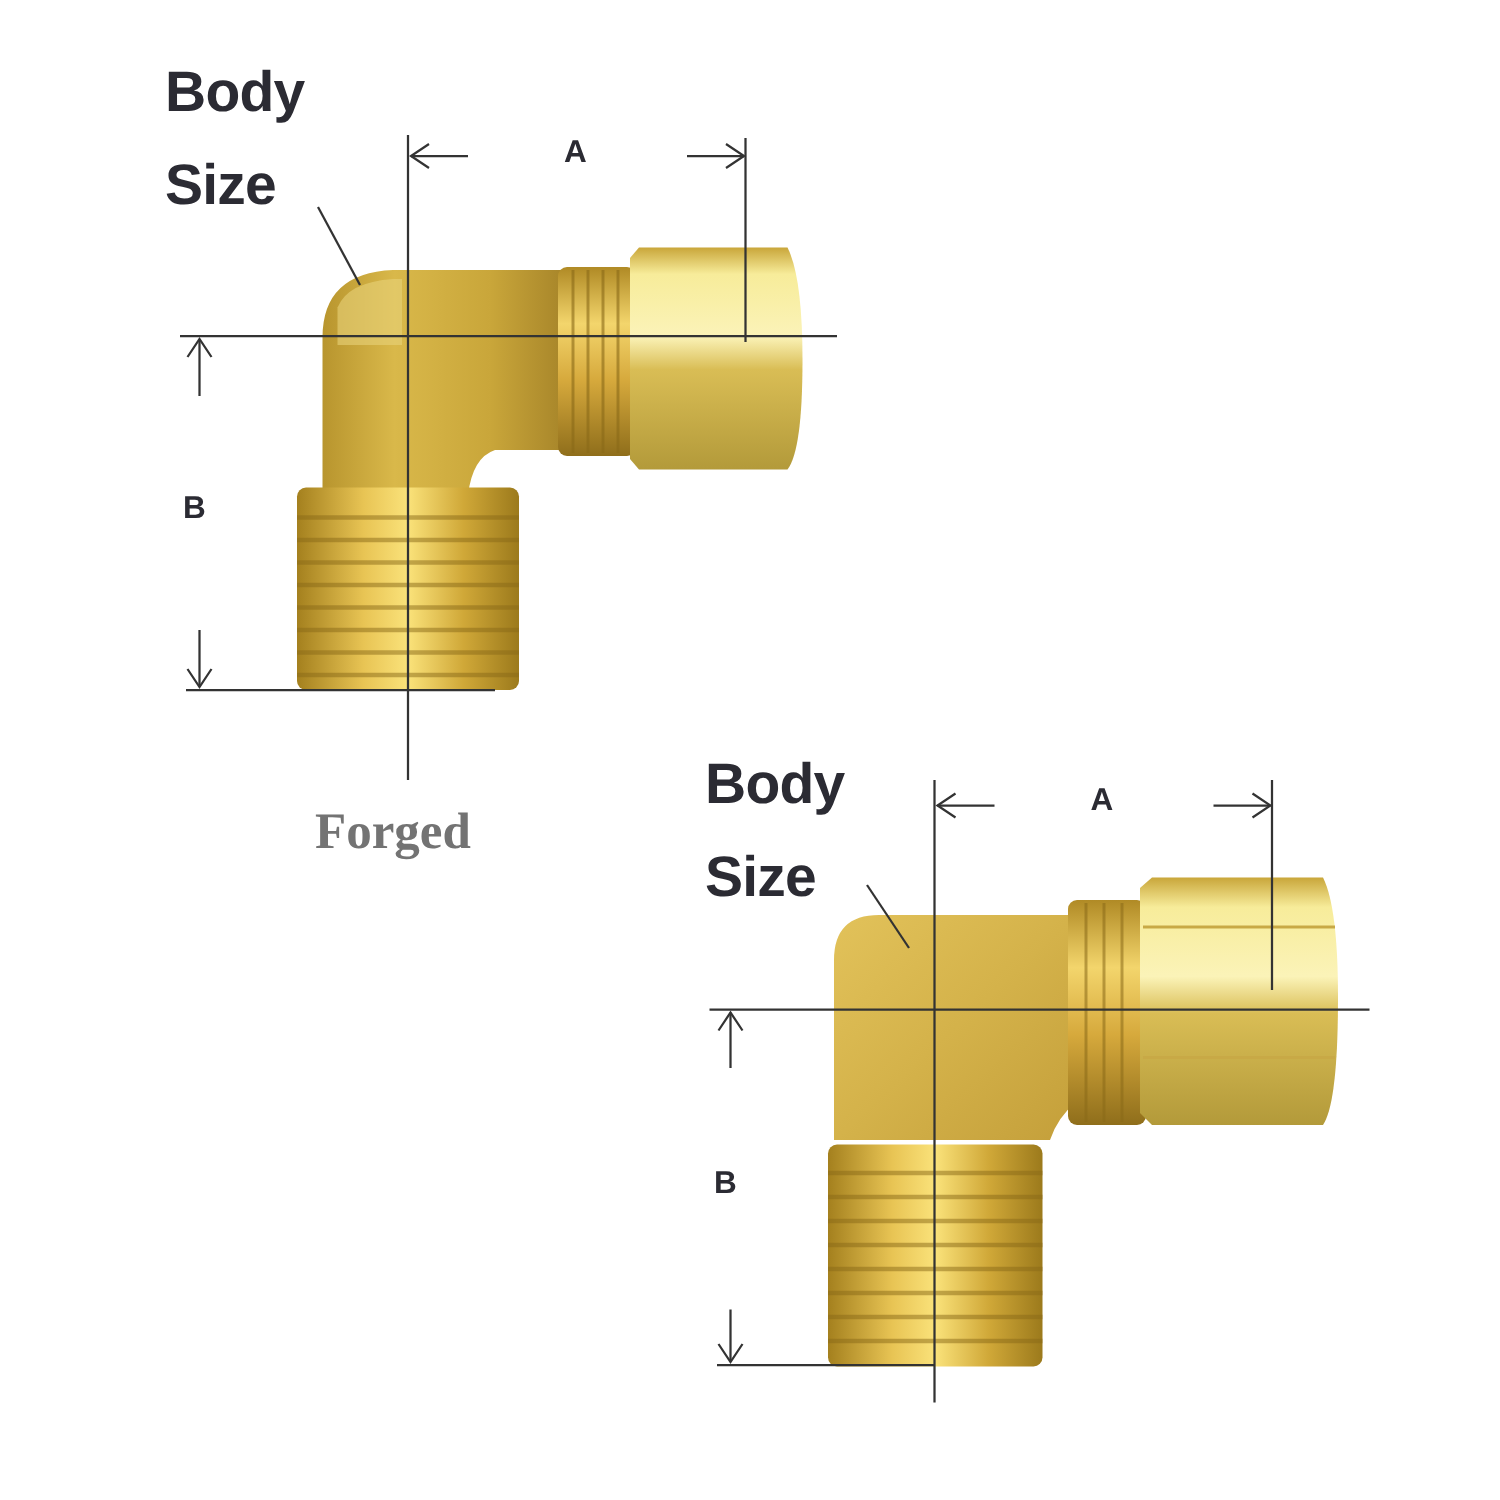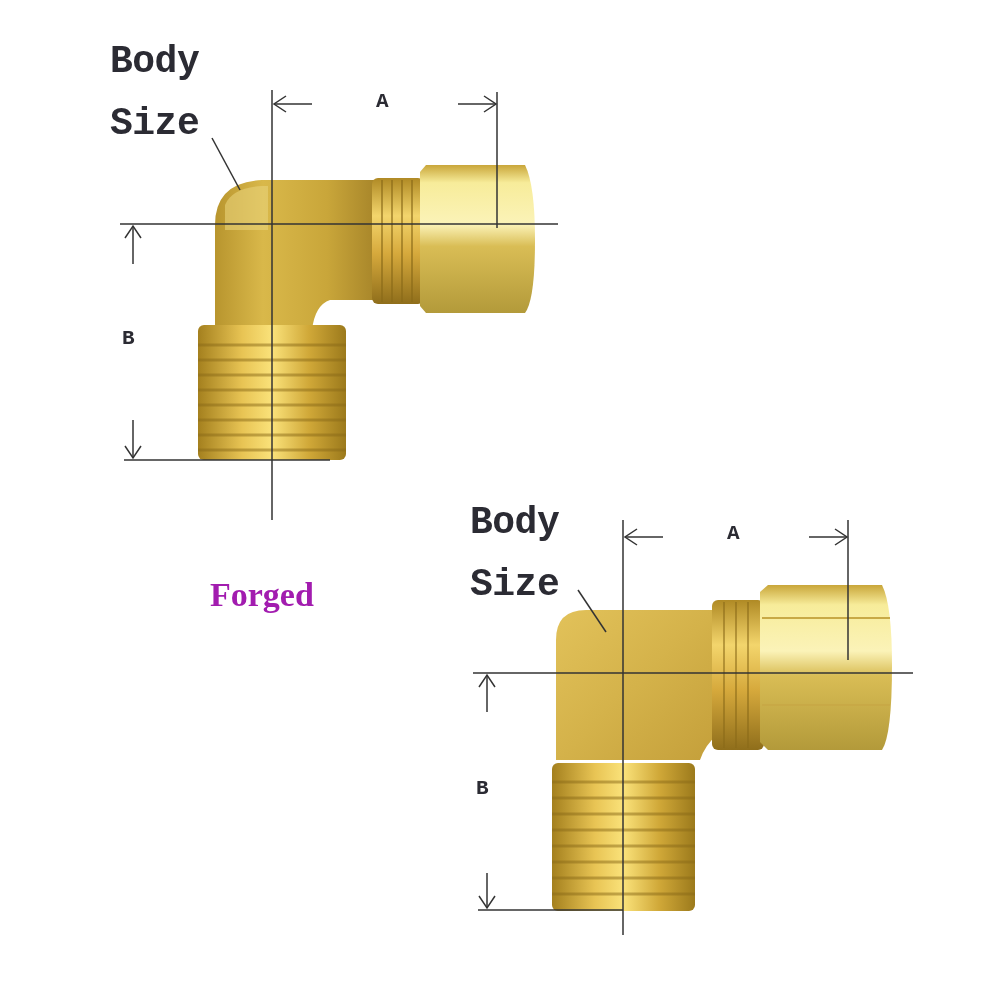--- a/index.html
+++ b/index.html
@@ -1,20 +1,20 @@
 <!DOCTYPE html>
 <html><head>
 <meta charset="utf-8">
 <style>
   html,body{margin:0;padding:0;background:#ffffff;}
   body{width:1000px;height:1000px;position:relative;overflow:hidden;font-family:"DejaVu Sans","Liberation Sans",sans-serif;}
-  .lbl{position:absolute;color:#2b2b33;font-weight:bold;font-family:Liberation Mono, monospace;}
+  .lbl{position:absolute;color:#2b2b33;font-weight:bold;font-family:Liberation Sans, sans-serif;}
   .big{font-size:38px;line-height:40px;letter-spacing:-0.5px;}
   .dim{font-size:21px;}
-  .serif{font-family:"Liberation Serif","DejaVu Serif",serif;font-size:34px;color:#a21caf;margin-top:40px;}
+  .serif{font-family:"Liberation Serif","DejaVu Serif",serif;font-size:34px;color:#737373;}
   svg{position:absolute;left:0;top:0;}
 </style>
 </head>
 <body>
 
 <svg width="1000" height="1000" viewBox="0 0 1000 1000">
   <defs>
     <linearGradient id="nutGrad" x1="0" y1="0" x2="0" y2="1">
       <stop offset="0" stop-color="#c9a63a"></stop>
       <stop offset="0.12" stop-color="#f7ec9a"></stop>

